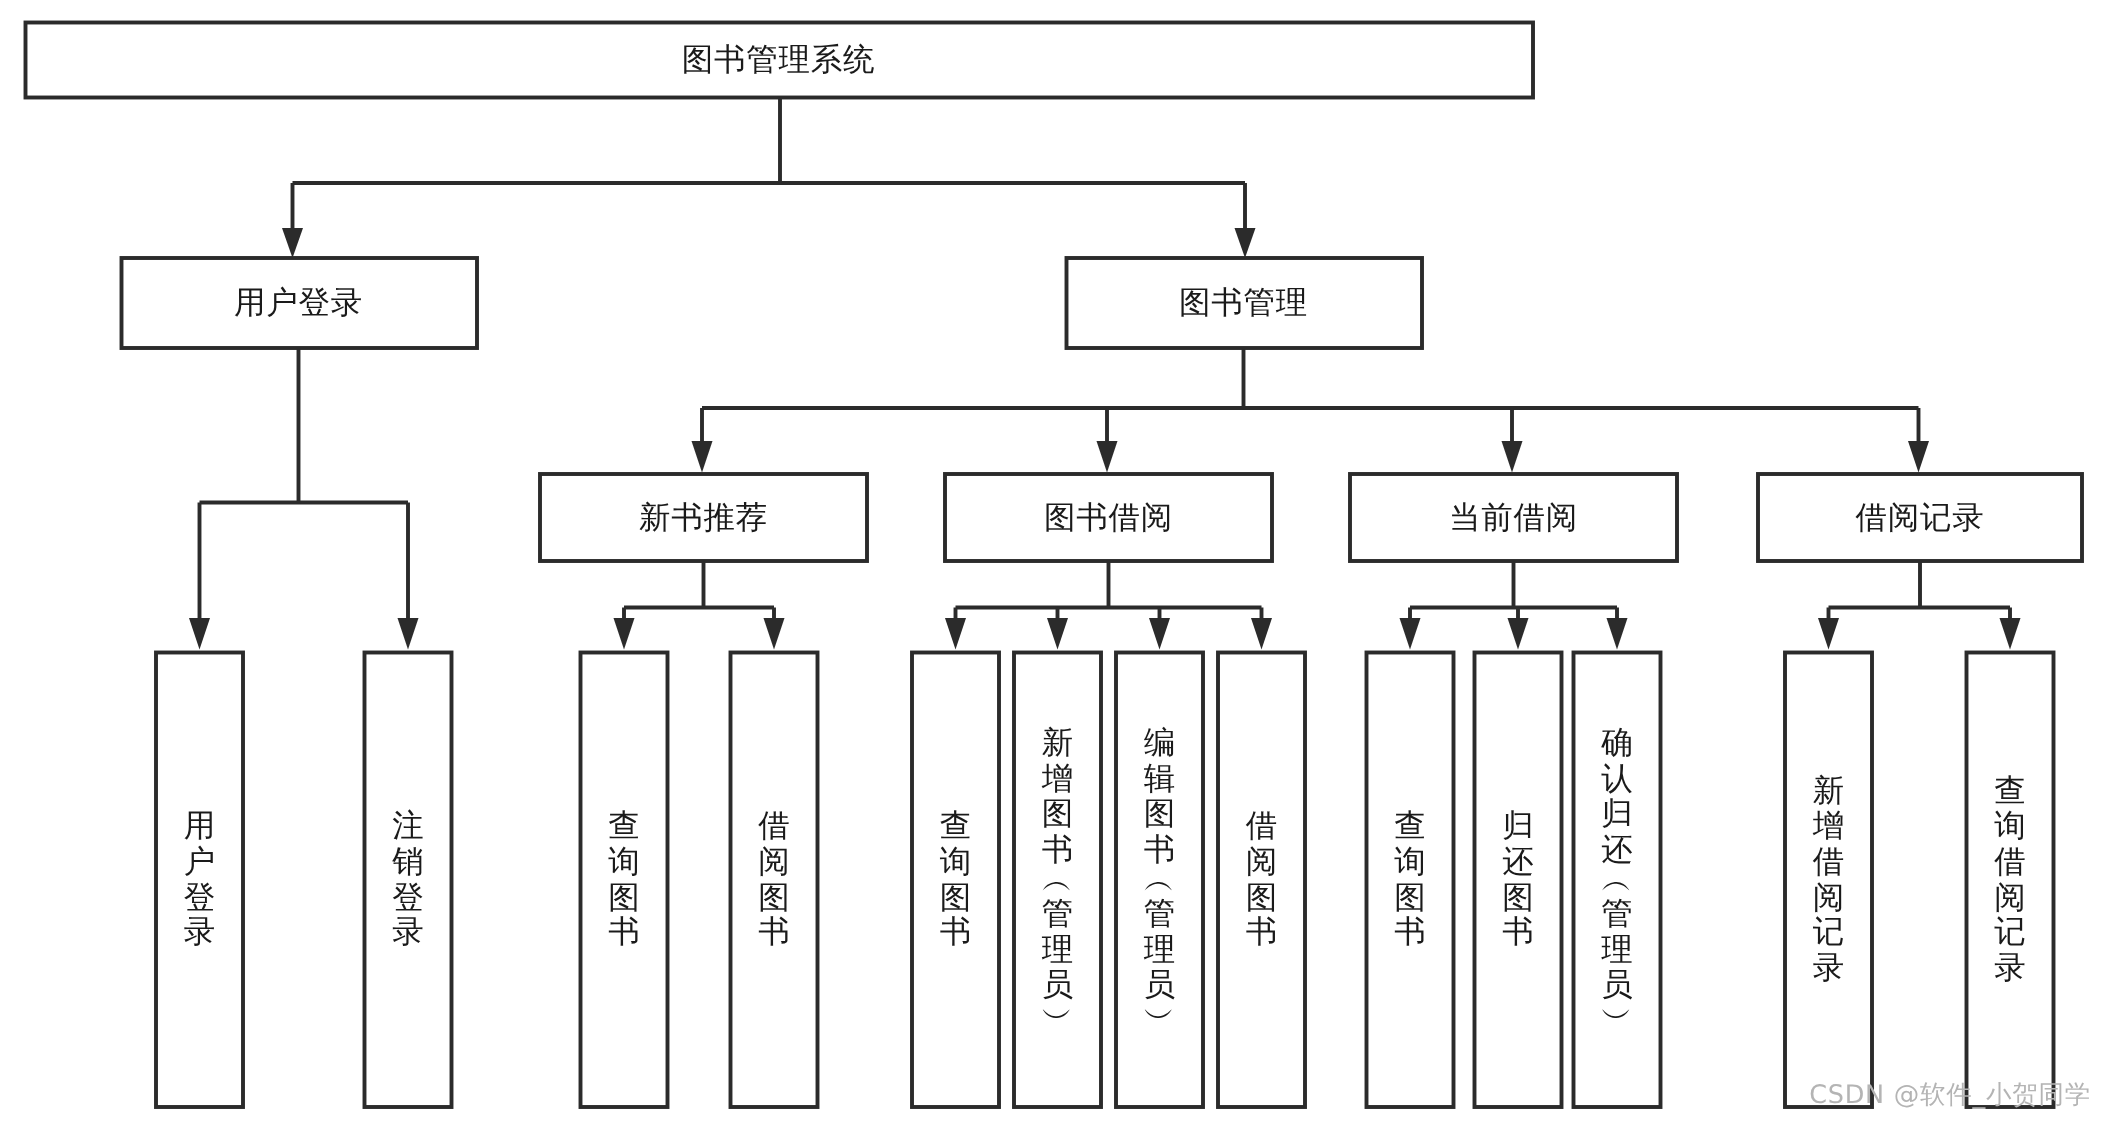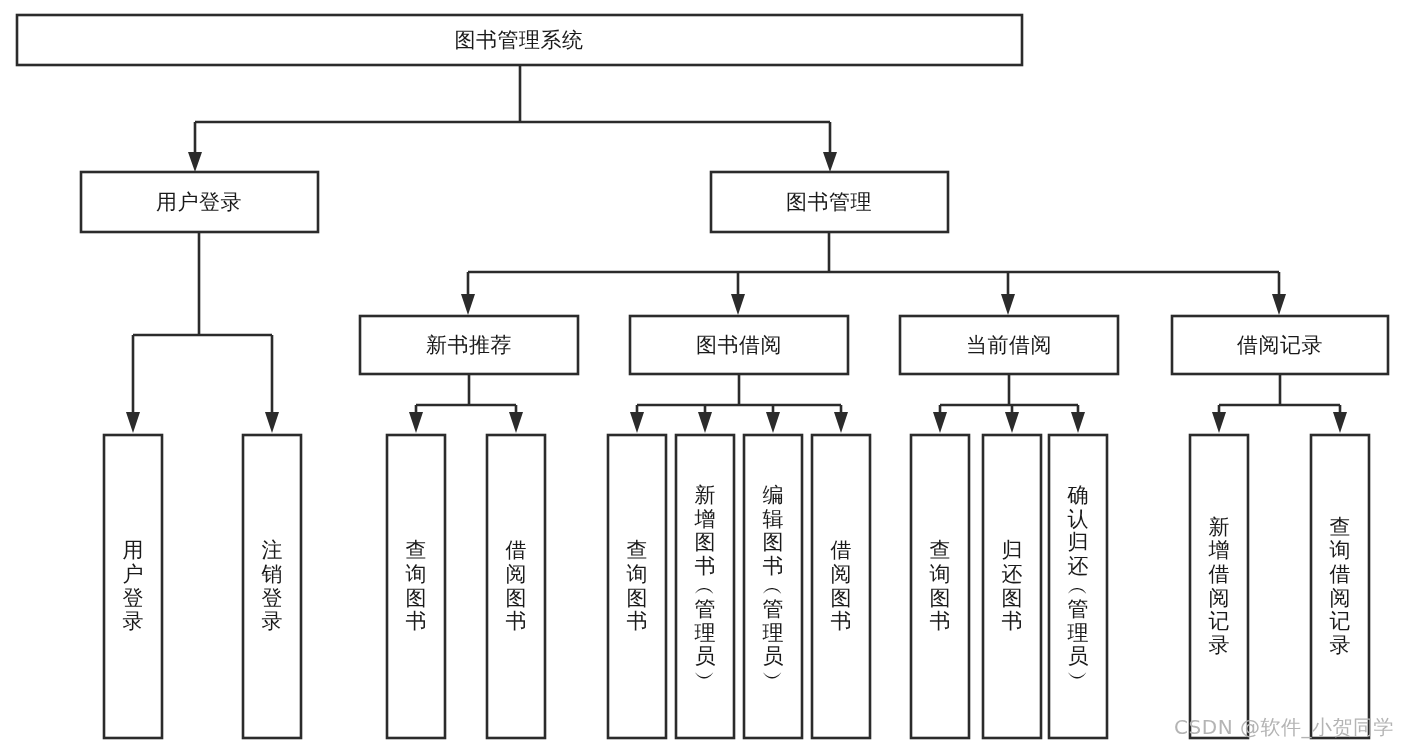--- a/index.html
+++ b/index.html
@@ -45,21 +45,21 @@
     font-size: 21px;
     text-anchor: middle;
     dominant-baseline: middle;
     letter-spacing: 0.5px;
   }
   .watermark {
     position: absolute;
     right: 8px;
     bottom: 6px;
     color: #b4b4b4;
-    font-size: 20px;
+    font-size: 17px;
     font-family: "DejaVu Sans", "Liberation Sans", sans-serif;
     white-space: nowrap;
     letter-spacing: 0.5px;
     user-select: none;
   }
   .vtext {
     display: flex;
     flex-direction: column;
     align-items: center;
     justify-content: center;

